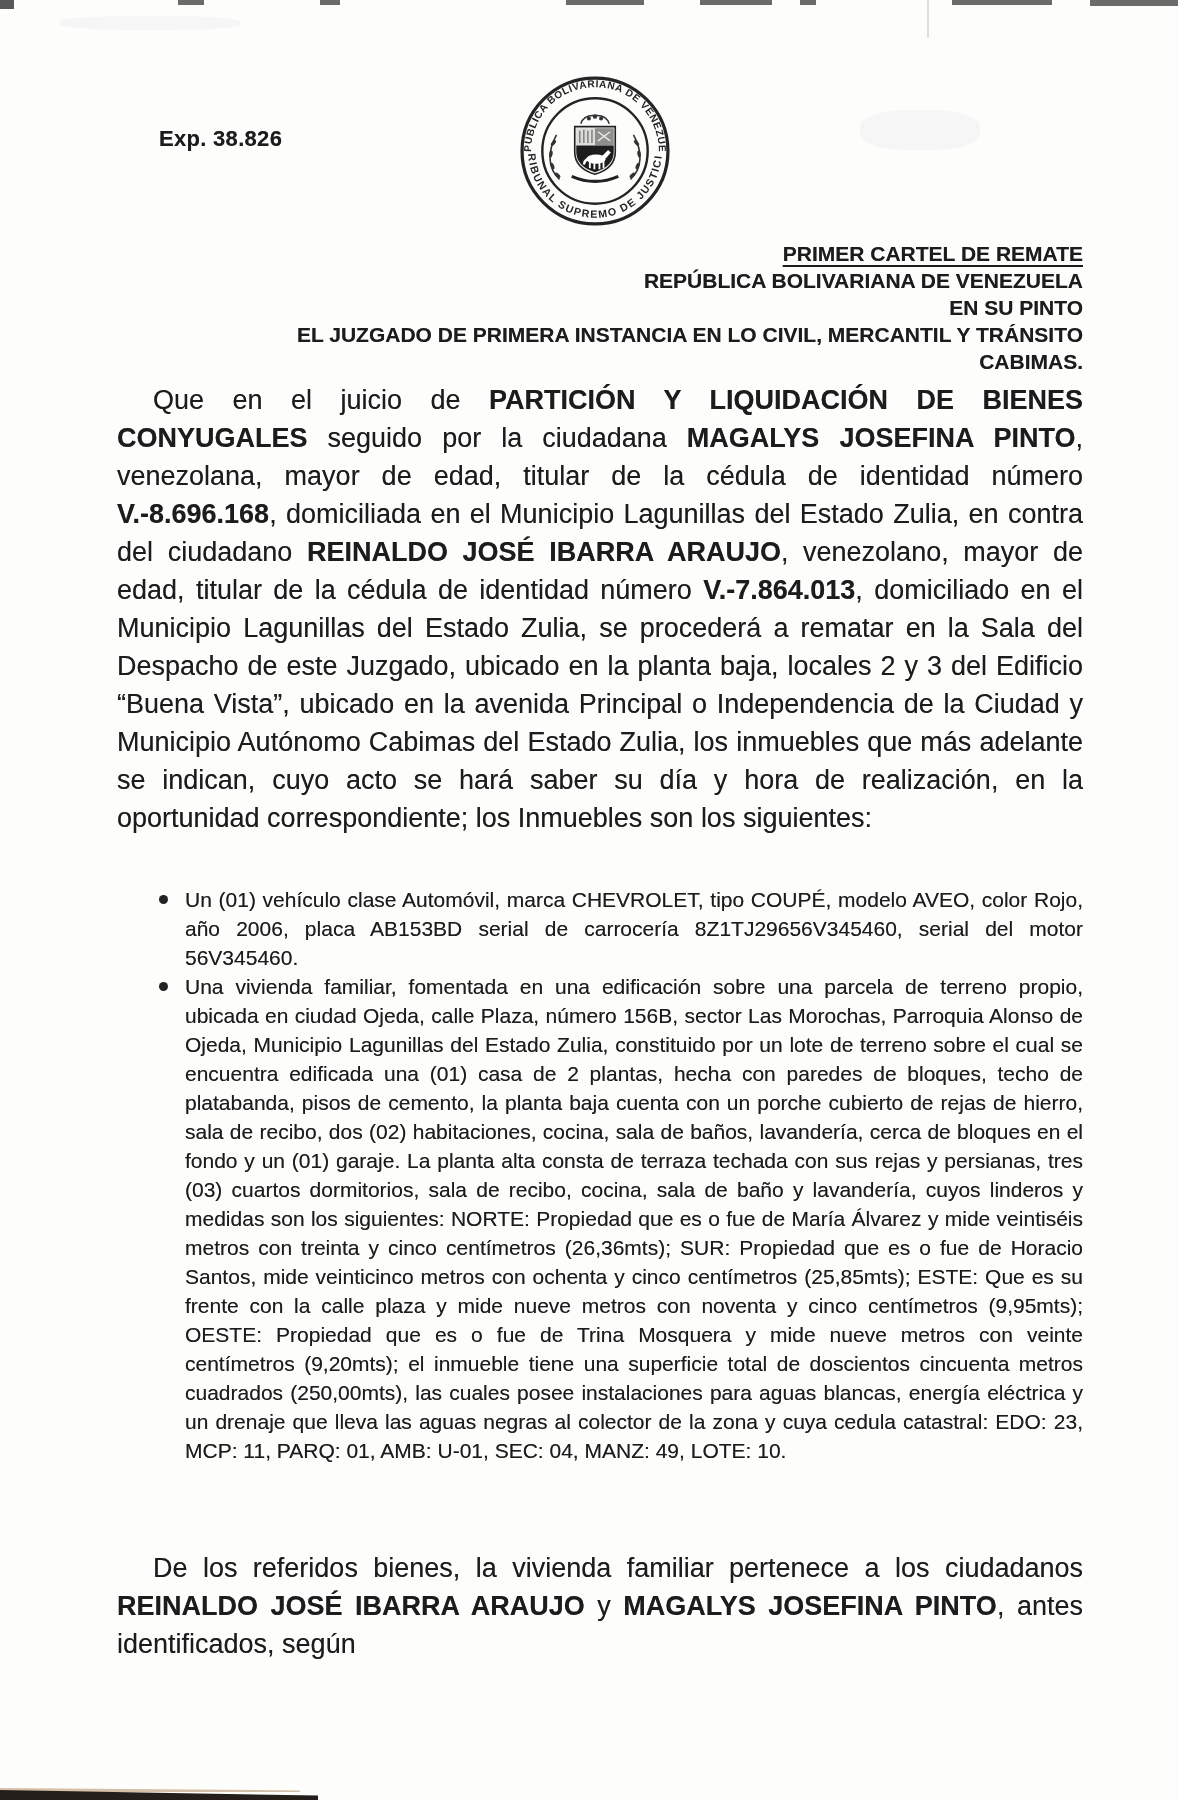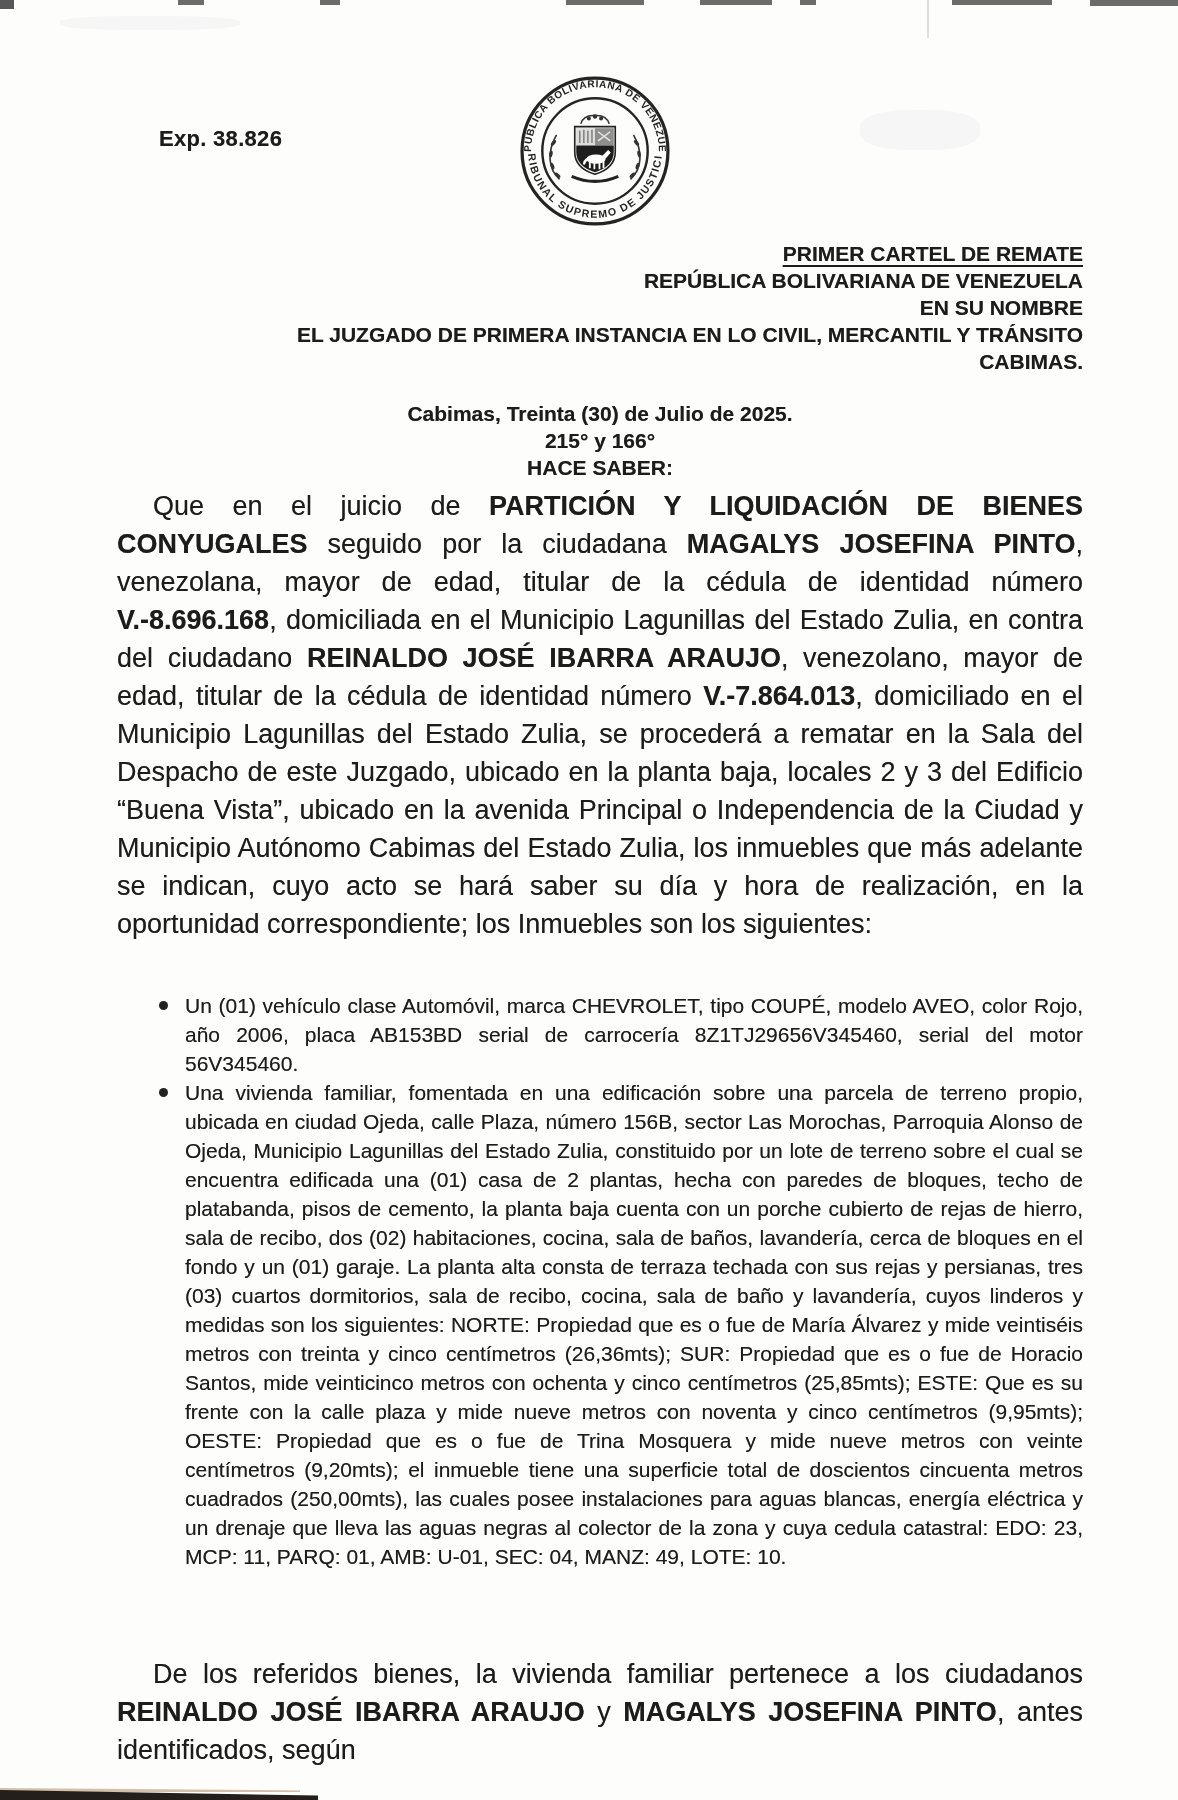--- a/index.html
+++ b/index.html
@@ -137,30 +137,25 @@
         <ellipse cx="113" cy="100" rx="3.4" ry="1.7" fill="#333" transform="rotate(140 113 100)"></ellipse>
       </g>
     </svg>
   </div>
 
   <div class="content scan-text">
 
     <div class="title-block">
       <div class="title-underline">PRIMER CARTEL DE REMATE</div>
       <div>REPÚBLICA BOLIVARIANA DE VENEZUELA</div>
-      <div>EN SU NOMBRE</div>
+      <div>EN SU PINTO</div>
       <div>EL JUZGADO DE PRIMERA INSTANCIA EN LO CIVIL, MERCANTIL Y TRÁNSITO</div>
       <div>CABIMAS.</div>
     </div>
 
-    <div class="date-block">
-      <div>Cabimas, Treinta (30) de Julio de 2025.</div>
-      <div>215° y 166°</div>
-      <div>HACE SABER:</div>
-    </div>
 
     <p class="body-para indent"><span>Que en el juicio de </span><span class="b">PARTICIÓN Y LIQUIDACIÓN DE BIENES CONYUGALES</span><span> seguido por la ciudadana </span><span class="b">MAGALYS JOSEFINA PINTO</span><span>, venezolana, mayor de edad, titular de la cédula de identidad número </span><span class="b">V.-8.696.168</span><span>, domiciliada en el Municipio Lagunillas del Estado Zulia, en contra del ciudadano </span><span class="b">REINALDO JOSÉ IBARRA ARAUJO</span><span>, venezolano, mayor de edad, titular de la cédula de identidad número </span><span class="b">V.-7.864.013</span><span>, domiciliado en el Municipio Lagunillas del Estado Zulia, se procederá a rematar en la Sala del Despacho de este Juzgado, ubicado en la planta baja, locales 2 y 3 del Edificio “Buena Vista”, ubicado en la avenida Principal o Independencia de la Ciudad y Municipio Autónomo Cabimas del Estado Zulia, los inmuebles que más adelante se indican, cuyo acto se hará saber su día y hora de realización, en la oportunidad correspondiente; los Inmuebles son los siguientes:</span></p>
 
     <ul class="bullets">
       <li>
         <span class="bullet-dot"></span>
         <span><span>Un (01) vehículo clase Automóvil, marca CHEVROLET, tipo COUPÉ, modelo AVEO, color Rojo, año 2006, placa AB153BD serial de carrocería 8Z1TJ29656V345460, serial del motor 56V345460.</span></span>
       </li>
       <li>
         <span class="bullet-dot"></span>

